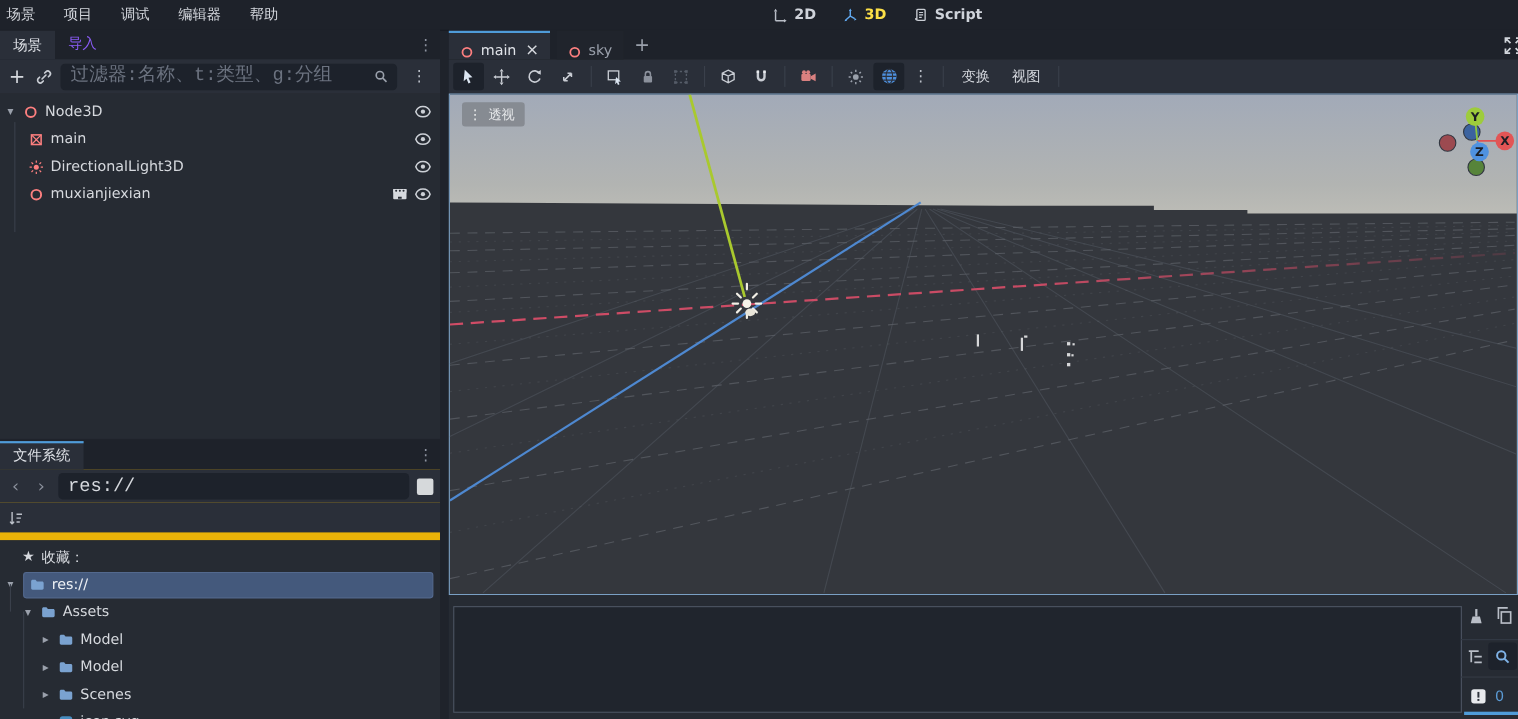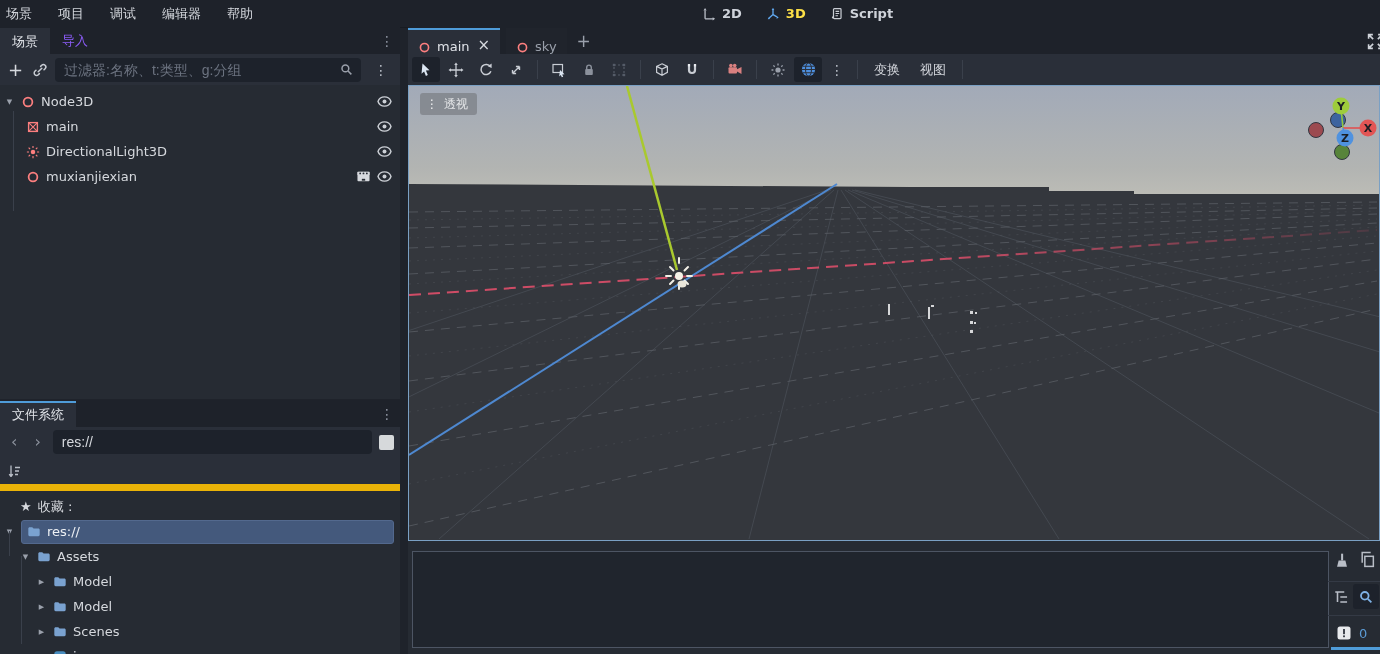--- a/index.html
+++ b/index.html
@@ -22,22 +22,22 @@
   .dock-tabbar{height:27px;background:#1e222a;display:flex;align-items:flex-end}
   .dock-tab{height:26px;line-height:26px;padding:0 12px;color:#8b5cf6;background:transparent}
   .dock-tab.active{background:#2a2f39;color:#e0e3e8;border-top:2px solid transparent;height:24px;line-height:23px}
   .dock-tab.active.accent-top{border-top:2px solid #4f9cd9}
   .dots{color:#b9bec7;font-size:14px;line-height:1;padding:0 6px;cursor:default}
   .tabbar-dots{margin-left:auto;align-self:center;color:#8d93a0}
 
   #scene-dock{position:absolute;left:0;top:27px;width:400px;height:368px;background:#262b33}
   .tool-row{height:31px;background:#2a2f39;display:flex;align-items:center;padding:0 6px;gap:7px}
   .inputbox{background:#1d222b;border-radius:4px;height:24px;display:flex;align-items:center;padding:0 7px;gap:5px}
-  .inputbox input{background:transparent;border:0;outline:0;color:#d6d9de;flex:1;font-size:14px;min-width:0;
-                  font-family:Liberation Sans, sans-serif}
+  .inputbox input{background:transparent;border:0;outline:0;color:#d6d9de;flex:1;font-size:17px;min-width:0;
+                  font-family:Liberation Mono, monospace}
   .inputbox input::placeholder{color:#6c7380}
   .plus{font-size:18px;color:#d6d9de;line-height:1;padding:0 2px}
 
   .tree{background:#262b33;position:relative;overflow:hidden}
   #scene-tree{height:310px;padding-top:4px}
   .trow{height:25px;display:flex;align-items:center;gap:6px;padding:0 8px 0 4px;cursor:default}
   .arrow{width:11px;font-size:7px;color:#9aa0ab;text-align:center;flex:none}
   .sp10{width:10px;flex:none}.sp16{width:16px;flex:none}.sp26{width:26px;flex:none}
   .tlabel{white-space:nowrap}
   .guide{position:absolute;width:1px;background:#3a404b}

